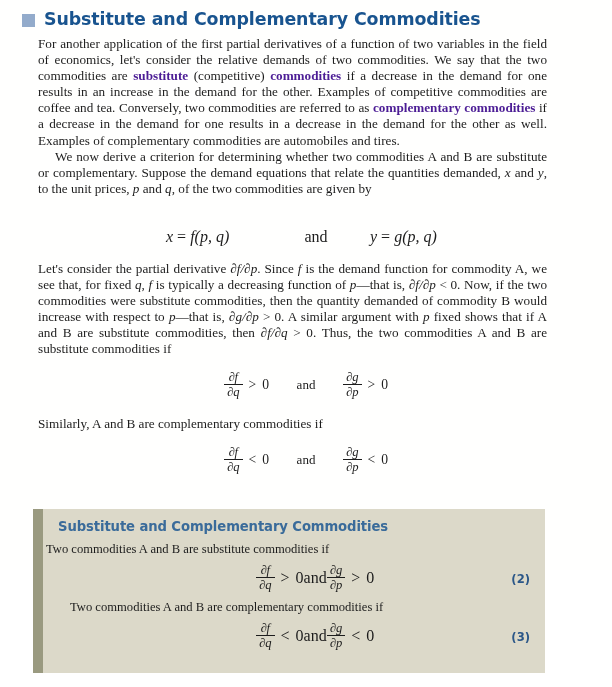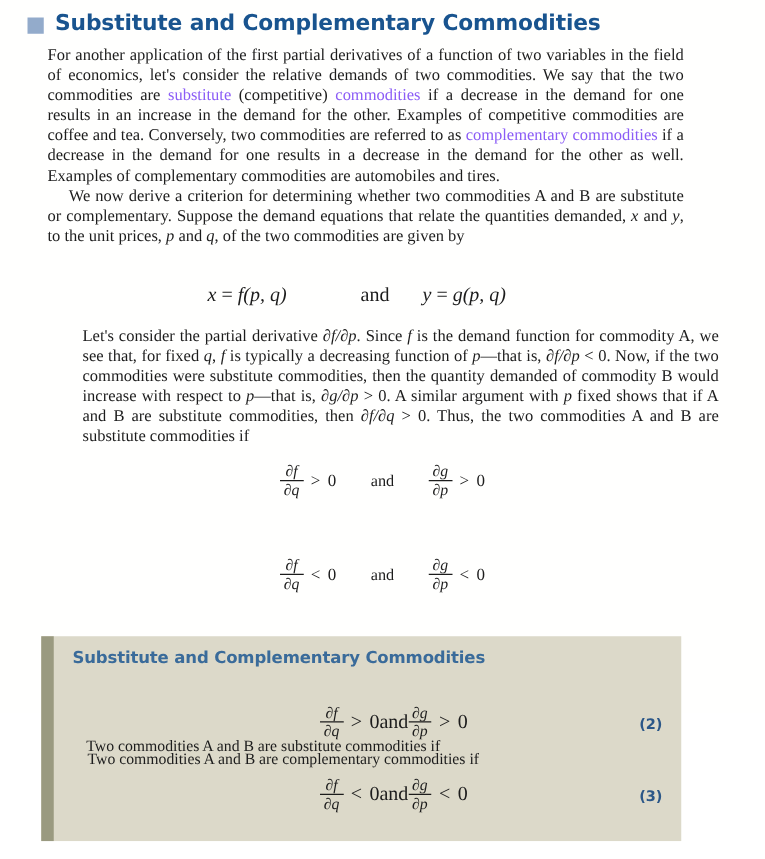--- a/index.html
+++ b/index.html
@@ -58,38 +58,38 @@
   }
   p.para {
     margin: 0;
     font-size: 13.2px;
     line-height: 16.1px;
     text-align: justify;
     text-justify: inter-word;
     hyphens: none;
   }
   p.para.indent { text-indent: 17px; }
-  .kw { color: #8b5cf6; }
+  .kw { color: #4c1d95; font-weight: bold; }
   .mathi {
     font-family: "Liberation Serif", "DejaVu Serif", serif;
     font-style: italic;
   }
   .eqtext { font-style: normal; }
 
   .eq-line1 {
     position: absolute;
     left: 38px;
     top: 228px;
     width: 509px;
   }
   .eq-line1 .inner {
     display: flex;
     align-items: baseline;
     padding-left: 128px;
-    gap: 0;
+    gap: 16px;
   }
   .eq-line1 .slot { width: 96px; }
   .eq-line1 .andw { width: 76px; text-align: center; }
 
   
   .frac {
     display: inline-flex;
     flex-direction: column;
     align-items: center;
     vertical-align: middle;
@@ -167,24 +167,23 @@
     top: 10px;
     font-family: "DejaVu Sans", "Liberation Sans", sans-serif;
     font-weight: bold;
     font-size: 13.2px;
     color: #3a6b9a;
     letter-spacing: -0.1px;
     white-space: nowrap;
   }
   .callout-text1 {
     position: absolute;
-    left: 26px;
+    left: 3px;
     top: 33px;
     font-size: 12.6px;
-    margin-top: 48px;
   }
   .callout-text2 {
     position: absolute;
     left: 27px;
     top: 91px;
     font-size: 12.6px;
   }
   .callout-eq1 { position: absolute; left: 213px; top: 55px; display:flex; align-items:center; }
   .callout-eq2 { position: absolute; left: 213px; top: 113px; display:flex; align-items:center; }
   .eqnum {
@@ -237,21 +236,21 @@
       </span>
       <span class="andw">and</span>
       <span class="mathi">
         <span>y</span>
         <span class="eqtext">=</span>
         <span>g</span><span>(p, q)</span>
       </span>
     </div>
   </div>
 
-  <div class="body-col" style="top:261px;margin-left:28px;">
+  <div class="body-col" style="top:261px;">
     <p class="para">
       <span>Let's consider the partial derivative </span><span class="mathi">∂f/∂p</span><span>. Since </span><span class="mathi">f</span><span> is the demand function for commodity A, we see that, for fixed </span><span class="mathi">q</span><span>, </span><span class="mathi">f</span><span> is typically a decreasing function of </span><span class="mathi">p</span><span>—that is, </span><span class="mathi">∂f/∂p</span><span> &lt; 0. Now, if the two commodities were substitute commodities, then the quantity demanded of commodity B would increase with respect to </span><span class="mathi">p</span><span>—that is, </span><span class="mathi">∂g/∂p</span><span> &gt; 0. A similar argument with </span><span class="mathi">p</span><span> fixed shows that if A and B are substitute commodities, then </span><span class="mathi">∂f/∂q</span><span> &gt; 0. Thus, the two commodities A and B are substitute commodities if</span>
     </p>
   </div>
 
   <div class="dispfrac eq-a">
     <span class="unit">
       <span class="frac">
         <span class="num">∂f</span>
         <span class="bar"></span>
@@ -265,20 +264,21 @@
       <span class="frac">
         <span class="num">∂g</span>
         <span class="bar"></span>
         <span class="den">∂p</span>
       </span>
       <span class="rel">&gt;</span>
       <span class="num0">0</span>
     </span>
   </div>
 
+  <div class="sim-line">Similarly, A and B are complementary commodities if</div>
 
   <div class="dispfrac eq-b">
     <span class="unit">
       <span class="frac">
         <span class="num">∂f</span>
         <span class="bar"></span>
         <span class="den">∂q</span>
       </span>
       <span class="rel">&lt;</span>
       <span class="num0">0</span>

